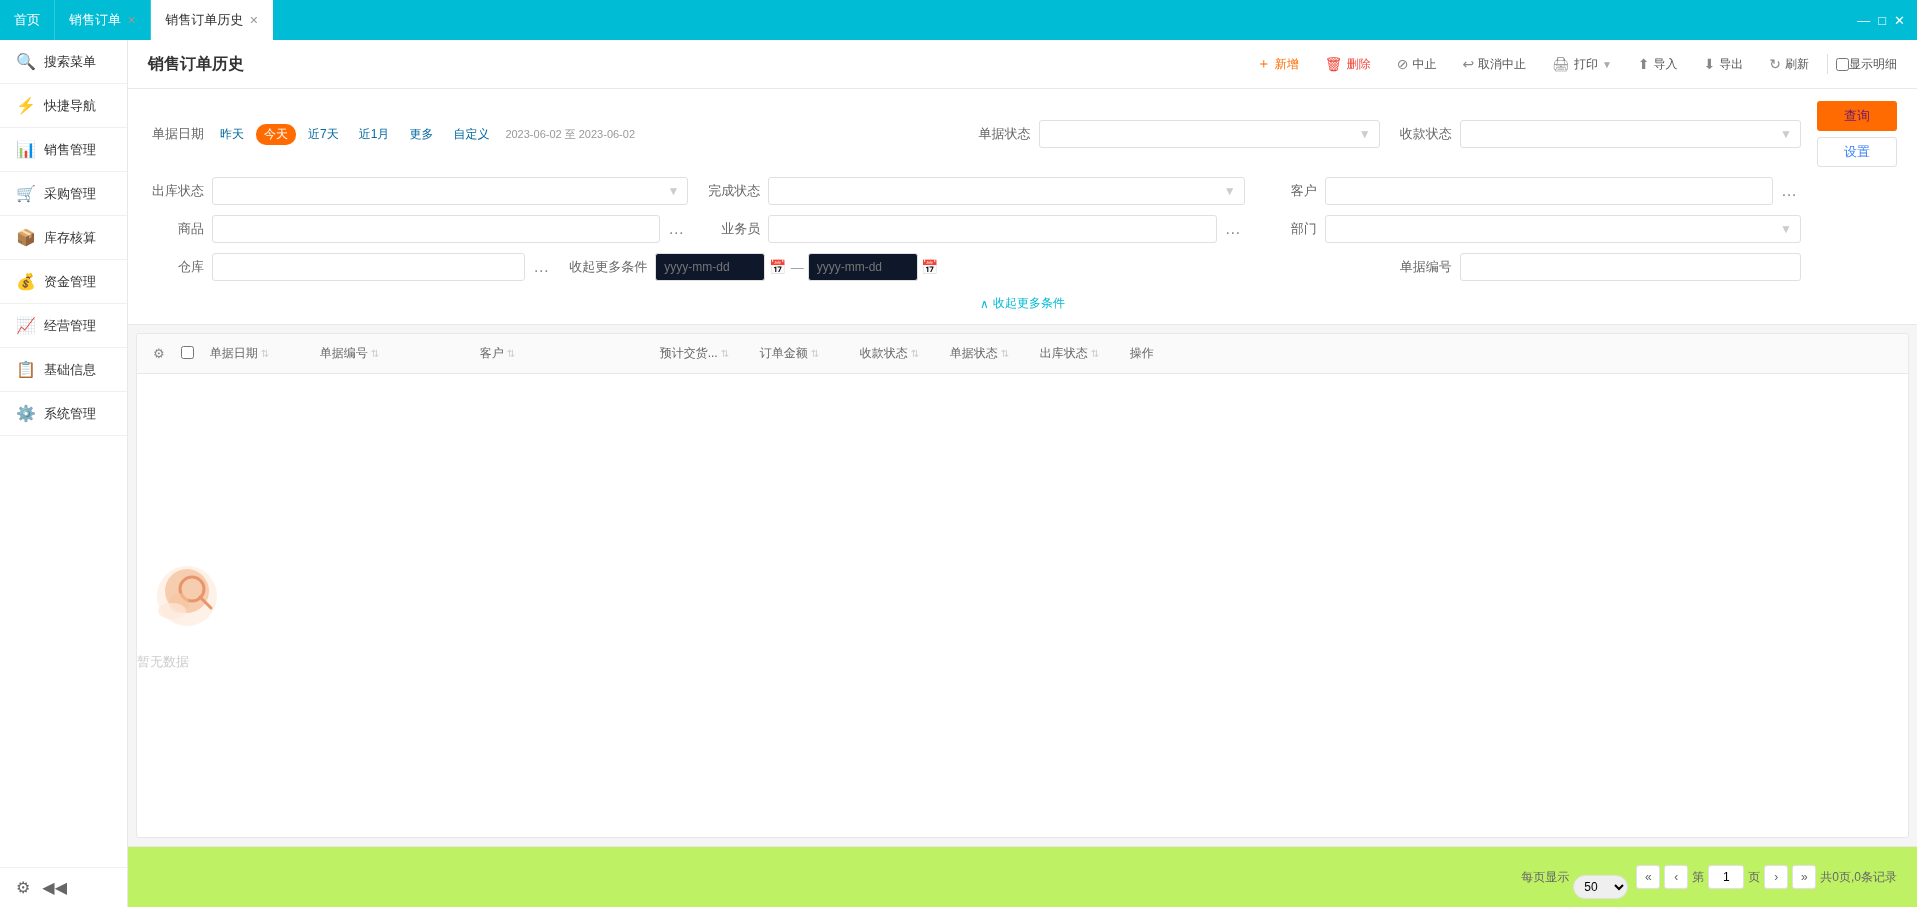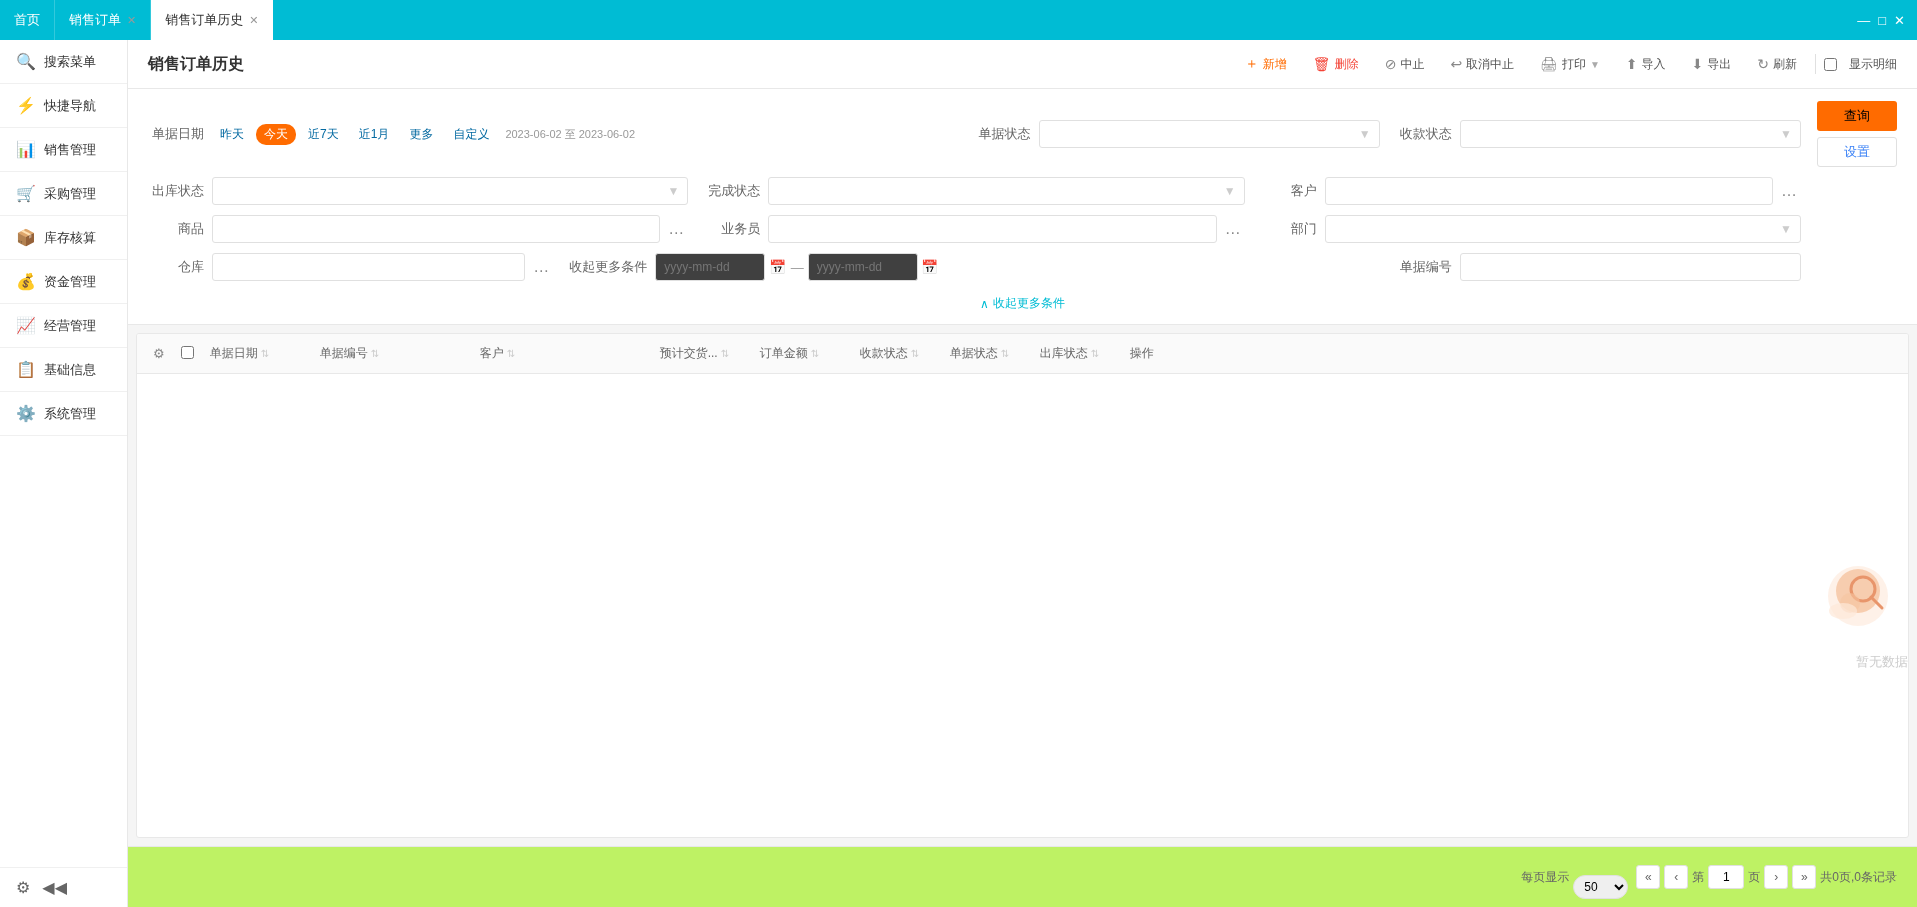--- a/index.html
+++ b/index.html
@@ -129,21 +129,21 @@
       border-radius: 3px;
     }
     .toolbar-btn .tb-icon { font-size: 14px; color: #888; }
     .toolbar-btn.orange { color: #ff6b00; }
     .toolbar-btn.orange .tb-icon { color: #ff6b00; }
     .toolbar-btn.red { color: #f44336; }
     .toolbar-btn.red .tb-icon { color: #f44336; }
     .show-details-cb {
       display: flex;
       align-items: center;
-      gap: 12px;
+      gap: 0;
       font-size: 12px;
       color: #555;
       cursor: pointer;
     }
     .divider-v { width: 1px; height: 20px; background: #e0e0e0; margin: 0 2px; }
 
     
     .filter-area {
       background: #fff;
       padding: 12px 20px;
@@ -243,31 +243,31 @@
       display: flex;
       align-items: center;
       gap: 4px;
     }
     .date-input-group input {
       border: 1px solid #e0e0e0;
       border-radius: 3px;
       padding: 4px 8px;
       font-size: 12px;
       color: #999;
-      background: #404040;
+      background: #0f172a;
       height: 28px;
       width: 110px;
     }
     .date-icon { color: #ccc; font-size: 14px; cursor: pointer; }
     .date-sep { color: #999; }
 
     
     .query-btn {
       background: #ff6b00;
-      color: #000000;
+      color: #701a75;
       border: none;
       border-radius: 3px;
       padding: 6px 20px;
       font-size: 13px;
       cursor: pointer;
       display: block;
       width: 100%;
       margin-bottom: 6px;
     }
     .set-btn {
@@ -318,21 +318,21 @@
       padding: 0 8px;
       white-space: nowrap;
     }
     .th-cell .sort-icon { color: #ccc; font-size: 10px; }
     .th-settings { padding: 0 8px; color: #888; cursor: pointer; }
     .th-checkbox { padding: 0 8px; }
     .table-empty {
       flex: 1;
       display: flex;
       flex-direction: column;
-      align-items: flex-end;
+      align-items: flex-start;
       justify-content: center;
       gap: 12px;
     }
     .empty-icon-wrapper {
       width: 100px;
       height: 100px;
       position: relative;
     }
     .empty-text {
       color: #ccc;

